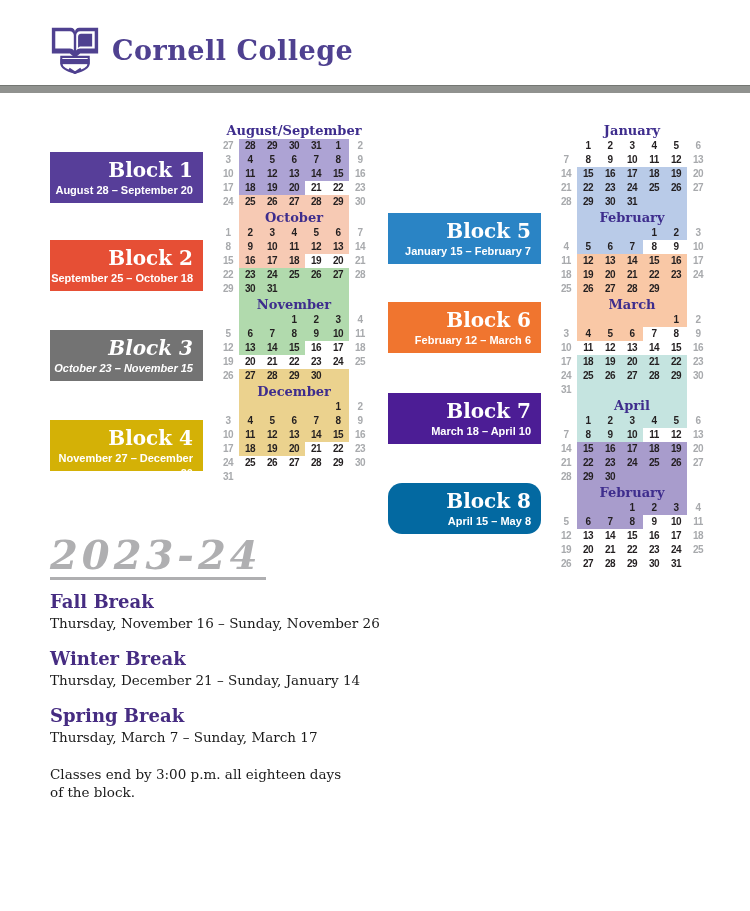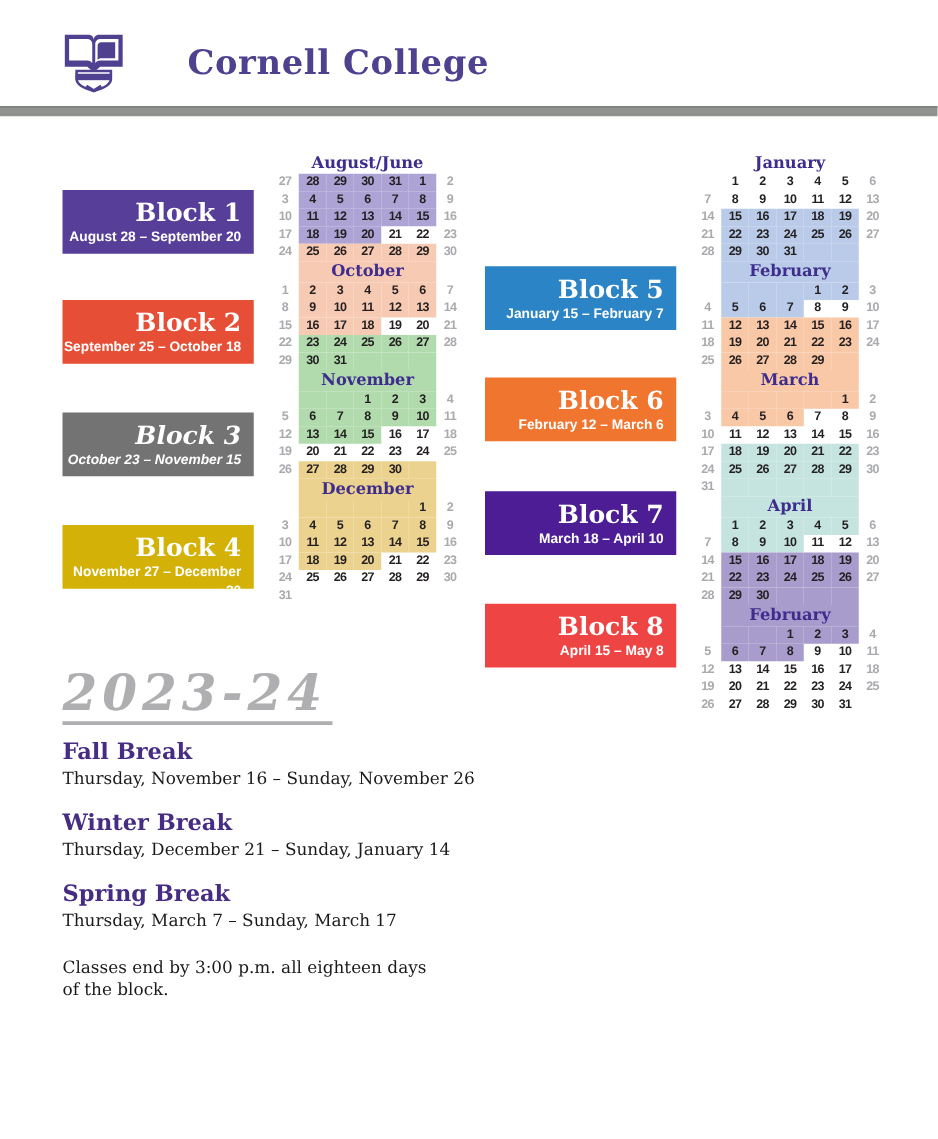--- a/index.html
+++ b/index.html
@@ -1,21 +1,21 @@
 <!DOCTYPE html>
 <html style="--brand-purple: #4F4190; --month-title: #3E2D8D; --heading-purple: #462C82; --weekend-gray: #A8AAAD; --day-black: #231F20; --year-gray: #AFAFB1; --bar-gray: #90928F;"><head>
 <meta charset="utf-8">
 <style>
   html,body{margin:0;padding:0;}
   body{
     width:750px;height:911px;position:relative;background:#ffffff;
     font-family:"Liberation Sans",sans-serif;overflow:hidden;
   }
   
-  .header{position:absolute;left:49px;top:26px;display:flex;align-items:center;gap:38px;}
+  .header{position:absolute;left:49px;top:26px;display:flex;align-items:center;}
   .logo{width:52px;height:48px;flex:0 0 auto;}
   .brand-name{
     font-family:"DejaVu Serif",serif;font-weight:bold;font-size:27px;
     color:var(--brand-purple);margin-left:11px;letter-spacing:.5px;
   }
   .top-bar{
     position:absolute;left:0;top:85px;width:750px;height:8px;
     background:var(--bar-gray);border-top:1px solid #737672;box-sizing:border-box;
   }
   
@@ -106,29 +106,29 @@
       <div class="bb-dates">January 15 – February 7</div>
     </div>
     <div class="block-box" style="background: rgb(240, 117, 47); left: 388px; top: 302px;">
       <div class="bb-title">Block 6</div>
       <div class="bb-dates">February 12 – March 6</div>
     </div>
     <div class="block-box" style="background: #4c1d95; left: 388px; top: 393px;">
       <div class="bb-title">Block 7</div>
       <div class="bb-dates">March 18 – April 10</div>
     </div>
-    <div class="block-box" style="background: #ef4444; left: 388px; top: 483px;">
+    <div class="block-box" style="background: #0369a1; left: 388px; top: 483px; border-radius: 14px;">
       <div class="bb-title">Block 8</div>
       <div class="bb-dates">April 15 – May 8</div>
     </div>
   </div>
 <div class="cal-col left" id="cal-left">
     <div class="cal-month">
       <div class="cal-title">
-        <span class="cal-title-text">August/June</span>
+        <span class="cal-title-text">August/September</span>
       </div>
       <div class="cal-row">
         <span class="cal-cell weekend">27</span>
         <span class="cal-cell" style="background: rgb(173, 163, 212);">28</span>
         <span class="cal-cell" style="background: rgb(173, 163, 212);">29</span>
         <span class="cal-cell" style="background: rgb(173, 163, 212);">30</span>
         <span class="cal-cell" style="background: rgb(173, 163, 212);">31</span>
         <span class="cal-cell" style="background: rgb(173, 163, 212);">1</span>
         <span class="cal-cell weekend">2</span>
       </div>

